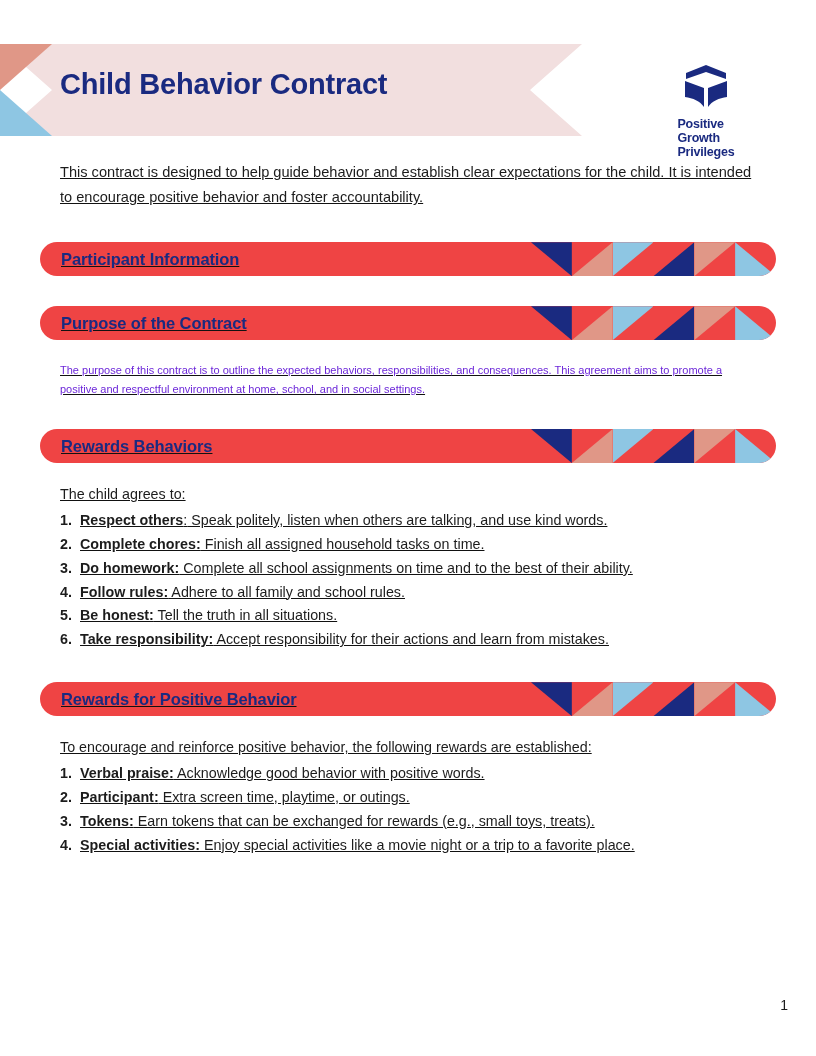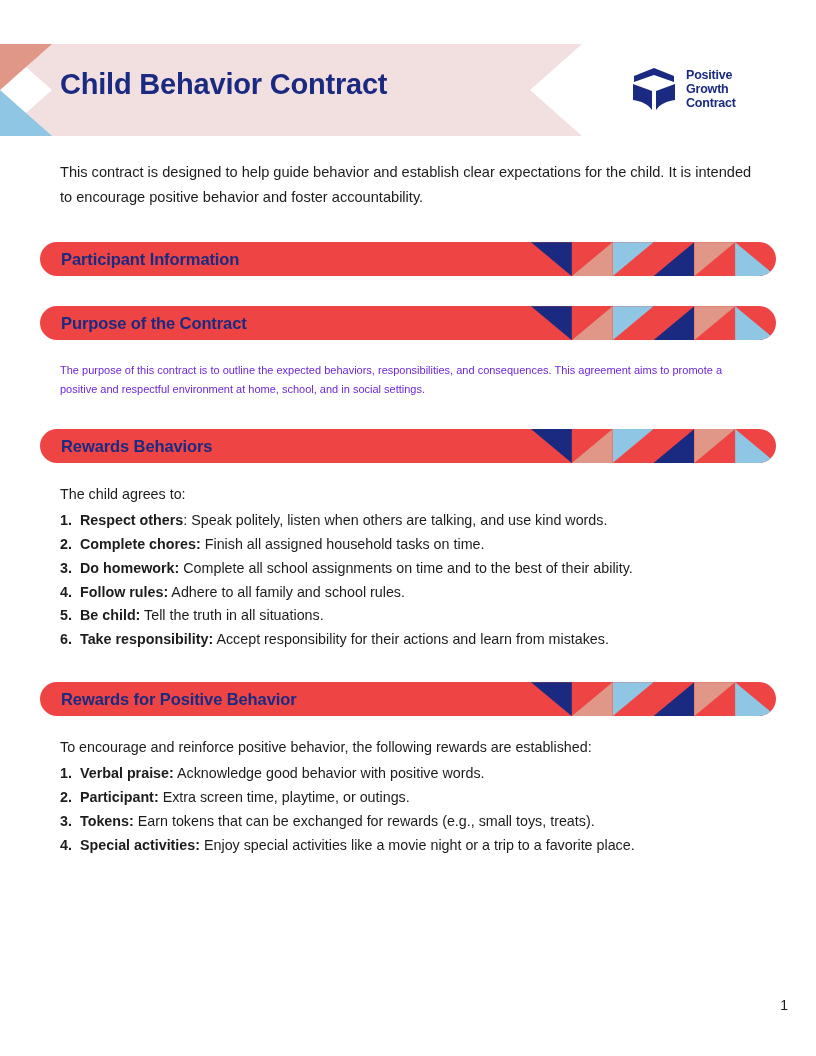--- a/index.html
+++ b/index.html
@@ -75,20 +75,21 @@
   
   .logo {
     position: absolute;
     left: 631px;
     top: 64px;
     width: 150px;
     height: 50px;
     display: flex;
     align-items: center;
     gap: 9px;
+    flex-direction: column;
   }
 
   .logo-mark {
     width: 46px;
     height: 44px;
     flex: 0 0 auto;
   }
 
   .logo-text {
     font-size: 12.5px;
@@ -97,20 +98,21 @@
     color: #1a2a80;
     letter-spacing: -0.2px;
   }
 
   
   .content {
     position: absolute;
     left: 0;
     top: 136px;
     width: 816px;
+    text-decoration: underline;
   }
 
   .intro {
     margin: 24px 62px 0 60px;
     font-size: 14.6px;
     line-height: 1.72;
     color: #1c1c1c;
   }
 
   
@@ -243,21 +245,21 @@
 
 <div class="logo">
   <svg class="logo-mark" viewBox="0 0 46 44">
     <path d="M3 9 L23 1 L43 9 L43 15 L23 8 L3 15 Z" fill="#1a2a80"></path>
     <path d="M2 17 L21 24 L21 43 C17 37 10 34 2 33 Z" fill="#1a2a80"></path>
     <path d="M44 17 L25 24 L25 43 C29 37 36 34 44 33 Z" fill="#1a2a80"></path>
   </svg>
   <div class="logo-text">
     <div>Positive</div>
     <div>Growth</div>
-    <div>Contract</div>
+    <div>Privileges</div>
   </div>
 </div>
 
 <div class="content">
 
   <p class="intro">This contract is designed to help guide behavior and establish clear expectations for the child. It is intended to encourage positive behavior and foster accountability.</p>
 
   <div class="gap-a"></div>
 
   <div class="section-bar">
@@ -347,21 +349,21 @@
       <li>
         <span class="num">2.</span><b>Complete chores:</b><span></span><span> Finish all assigned household tasks on time.</span>
       </li>
       <li>
         <span class="num">3.</span><b>Do homework:</b><span></span><span> Complete all school assignments on time and to the best of their ability.</span>
       </li>
       <li>
         <span class="num">4.</span><b>Follow rules:</b><span></span><span> Adhere to all family and school rules.</span>
       </li>
       <li>
-        <span class="num">5.</span><b>Be child:</b><span></span><span> Tell the truth in all situations.</span>
+        <span class="num">5.</span><b>Be honest:</b><span></span><span> Tell the truth in all situations.</span>
       </li>
       <li>
         <span class="num">6.</span><b>Take responsibility:</b><span></span><span> Accept responsibility for their actions and learn from mistakes.</span>
       </li>
     </ul>
   </div>
 
   <div class="gap-d"></div>
 
   <div class="section-bar">

